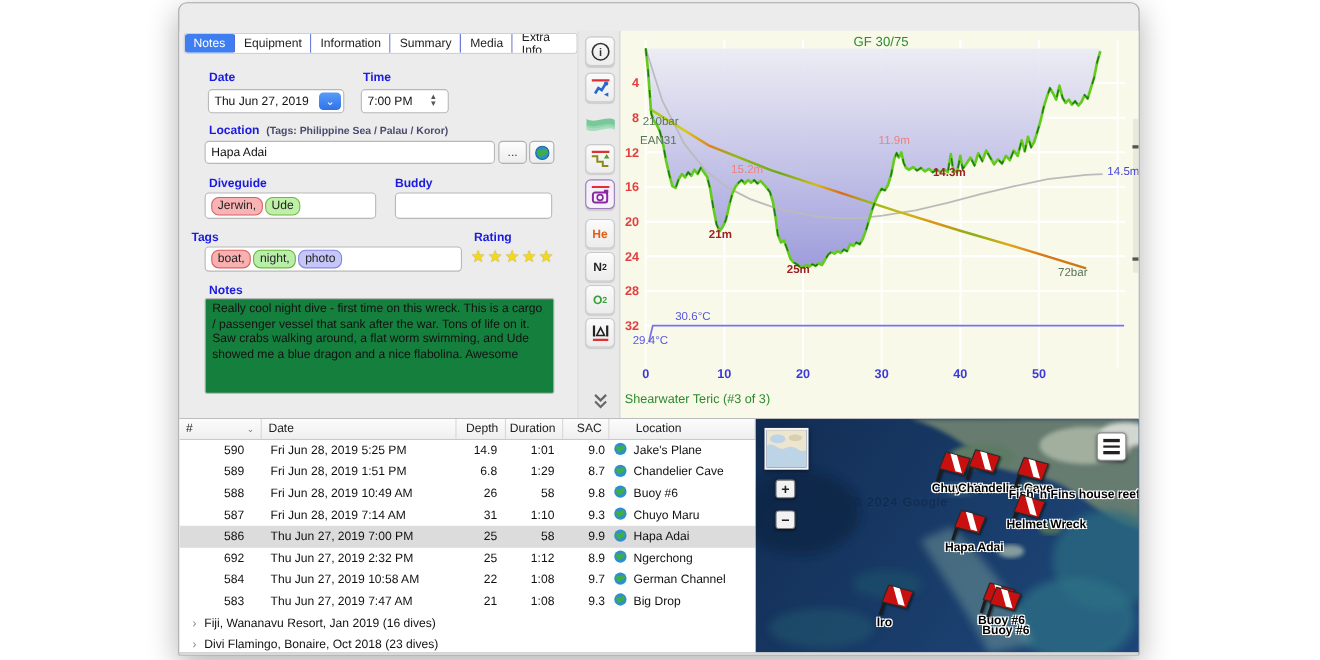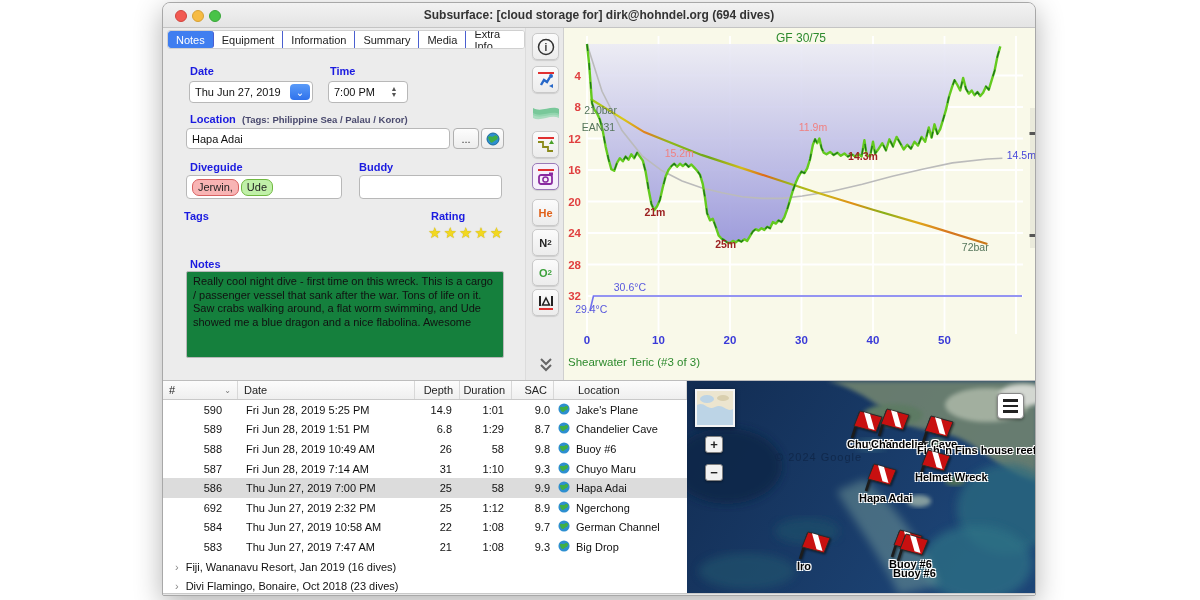--- a/index.html
+++ b/index.html
@@ -87,26 +87,20 @@
   #map-attrib { position:absolute; left:88px; top:70px; font-size:11px; color:rgba(15,38,72,.85); letter-spacing:1px; }
   #bottom-strip { position:absolute; left:0; top:590px; width:874px; height:4px; background:#e6e6e6; border-top:1px solid #c9c9c9; }
   svg text { font-family:"Liberation Sans",sans-serif; }
 </style>
 </head>
 <body>
 
 <div id="stage">
   <div id="window">
 
-    <div id="titlebar">
-      <span class="tl" style="left:12px;background:#f25a52;border:1px solid #d0453e;"></span>
-      <span class="tl" style="left:29px;background:#f6bb43;border:1px solid #d6a036;"></span>
-      <span class="tl" style="left:46px;background:#49c348;border:1px solid #3aa63a;"></span>
-      <div id="title-text">Subsurface: [cloud storage for] dirk@hohndel.org (694 dives)</div>
-    </div>
 
     <div id="content-top">
       <div id="left-pane">
         <div id="tabbar">
             <div class="tab active">Notes</div>
             <div class="tab">Equipment</div>
             <div class="tab">Information</div>
             <div class="tab">Summary</div>
             <div class="tab">Media</div>
             <div class="tab">Extra Info</div>
@@ -145,21 +139,26 @@
         <div class="flabel" style="left:27px;top:133px;">Diveguide</div>
         <div class="field" id="dg-field">
             <span class="chip" style="background: rgb(248, 180, 180); border-color: rgb(216, 96, 96);">Jerwin,</span>
             <span class="chip" style="background: rgb(192, 240, 168); border-color: rgb(112, 184, 64);">Ude</span>
           </div>
         <div class="flabel" style="left:196px;top:133px;">Buddy</div>
         <div class="field" id="buddy-field">
           <span></span>
         </div>
 
-        <div class="flabel" style="left:21px;top:182px;">Tags</div>
+        <div class="flabel" style="left:11px;top:182px;">Tags</div>
+        <div class="field" id="tags-field">
+            <span class="chip" style="background: rgb(248, 176, 176); border-color: rgb(216, 96, 96);">boat,</span>
+            <span class="chip" style="background: rgb(184, 238, 168); border-color: rgb(104, 184, 56);">night,</span>
+            <span class="chip" style="background: rgb(198, 198, 248); border-color: rgb(132, 132, 224);">photo</span>
+          </div>
         <div class="flabel" style="left:268px;top:182px;">Rating</div>
         <div id="stars">★★★★★</div>
 
         <div class="flabel" style="left:27px;top:230px;">Notes</div>
         <div id="notes-area">Really cool night dive - first time on this wreck. This is a cargo / passenger vessel that sank after the war. Tons of life on it. Saw crabs walking around, a flat worm swimming, and Ude showed me a blue dragon and a nice flabolina. Awesome</div>
       </div>
 
       <div id="toolcol">
           <div class="toolbtn" style="top: 5px;">
             <svg width="18" height="18" viewBox="0 0 18 18">

